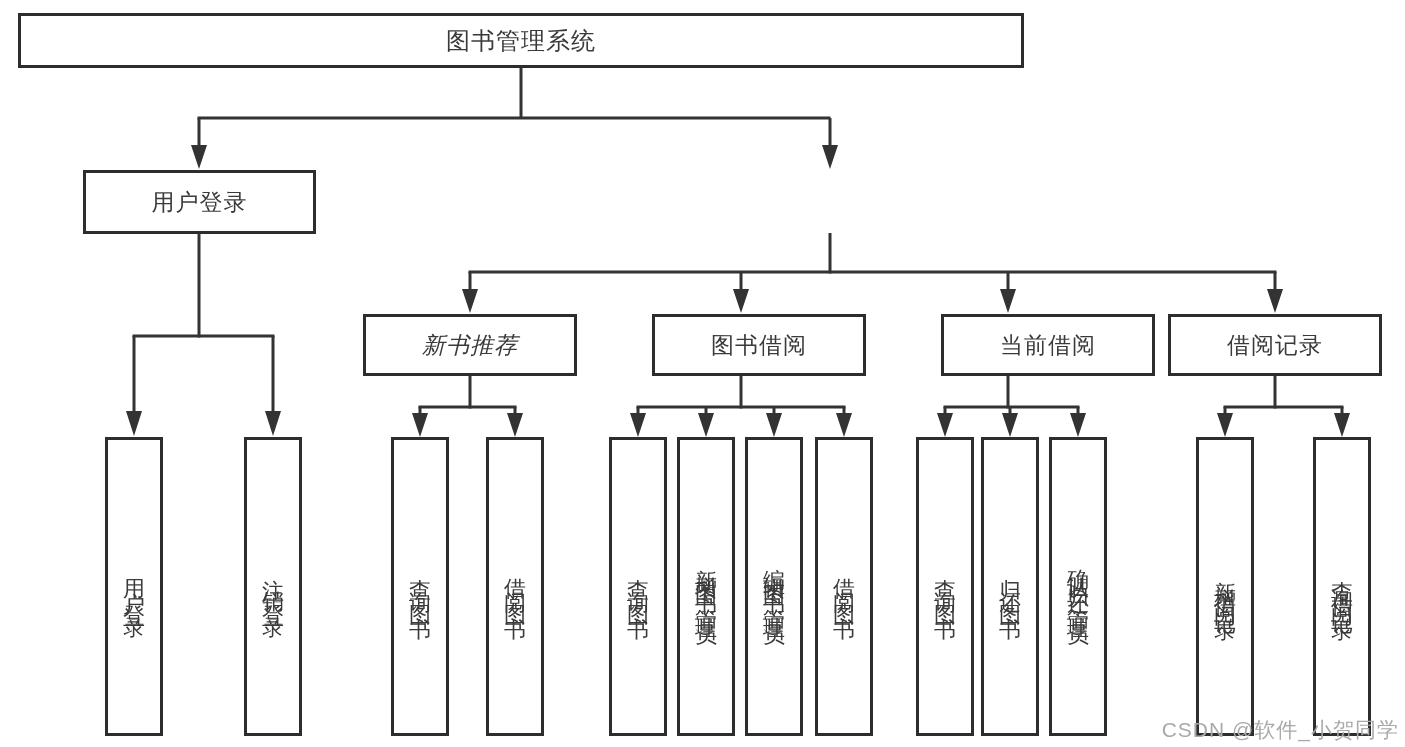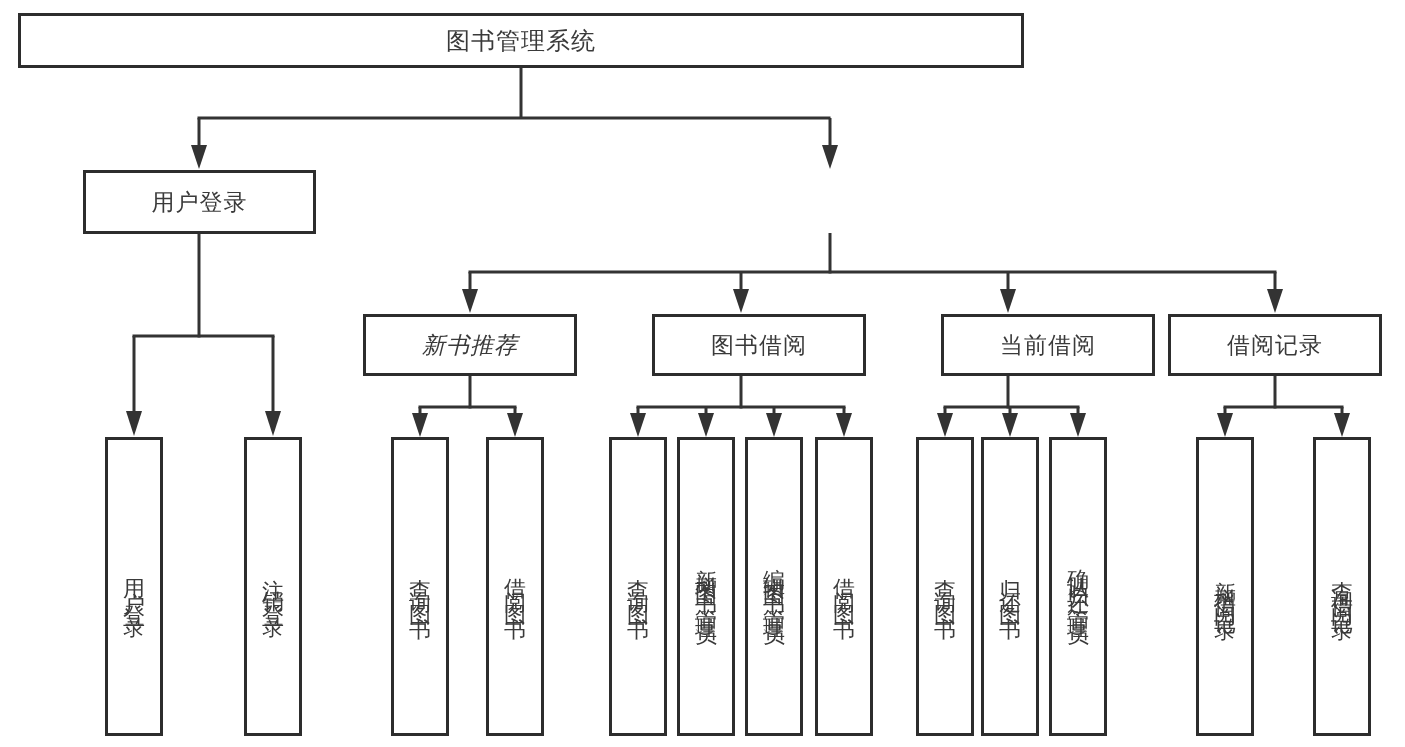--- a/index.html
+++ b/index.html
@@ -189,14 +189,15 @@
     <span class="vtext vlong">确认归还（管理员）</span>
   </div>
 
   <div class="box" style="left:1196px; top:437px; width:58px; height:299px;">
     <span class="vtext vlong">新增借阅记录</span>
   </div>
   <div class="box" style="left:1313px; top:437px; width:58px; height:299px;">
     <span class="vtext vlong">查询借阅记录</span>
   </div>
 
+  <div class="watermark">CSDN @软件_小贺同学</div>
 
 </div>
 
 </body></html>

